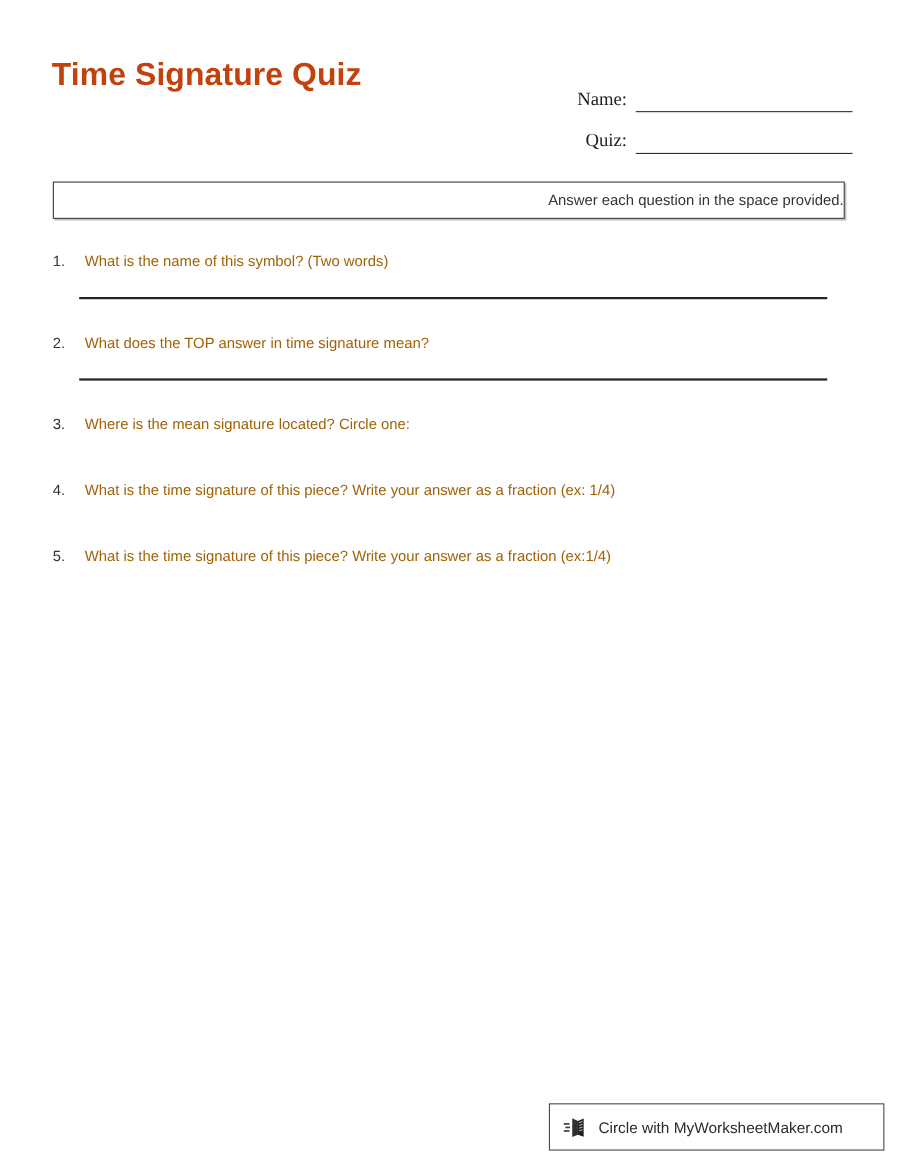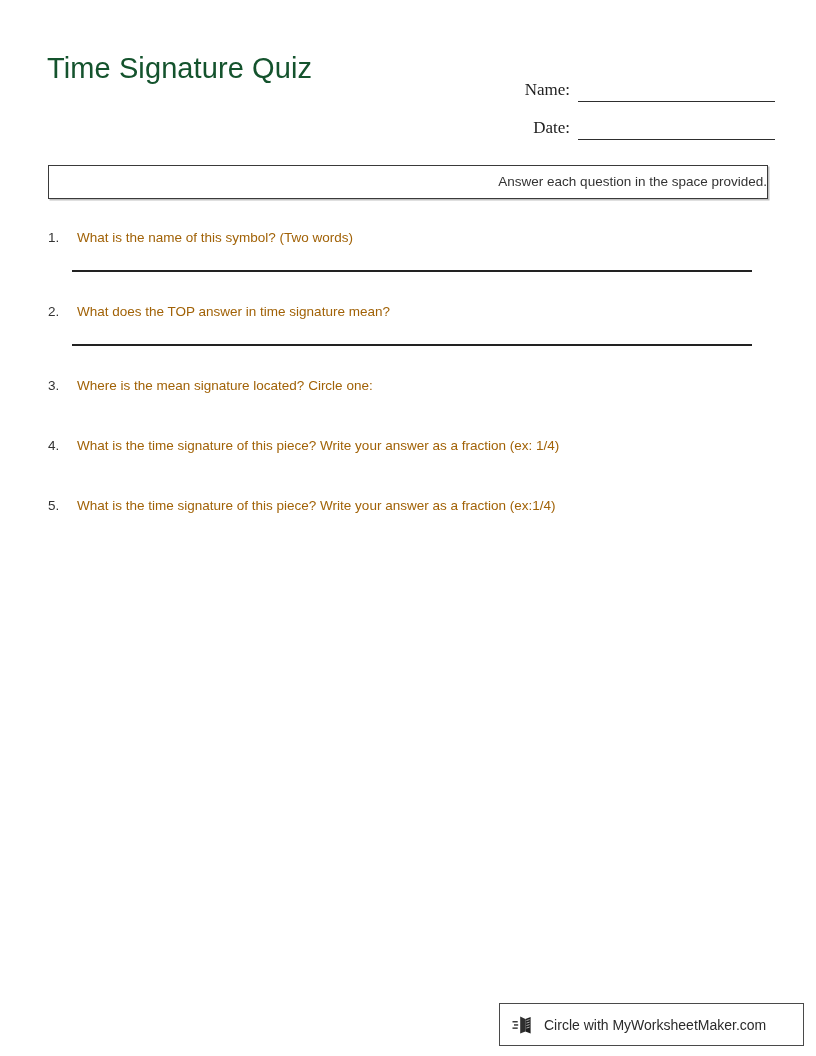--- a/index.html
+++ b/index.html
@@ -22,22 +22,22 @@
     background: #fff;
     overflow: hidden;
   }
 
   
   .worksheet-title {
     position: absolute;
     left: 47px;
     top: 50px;
     font-size: 29px;
-    font-weight: 400;
-    color: #14532d;
+    font-weight: 700;
+    color: #c2410c;
     letter-spacing: 0.1px;
     white-space: nowrap;
     line-height: 36px;
   }
 
   .name-date-block {
     position: absolute;
     left: 500px;
     top: 64px;
     width: 275px;
@@ -151,21 +151,21 @@
 <div class="page">
 
   <div class="worksheet-title">Time Signature Quiz</div>
 
   <div class="name-date-block">
     <div class="field-row">
       <span class="field-label">Name:</span>
       <span class="field-rule"></span>
     </div>
     <div class="field-row">
-      <span class="field-label">Date:</span>
+      <span class="field-label">Quiz:</span>
       <span class="field-rule"></span>
     </div>
   </div>
 
   <div class="instruction-box">
     <span class="instruction-text">Answer each question in the space provided.</span>
   </div>
 
   <div class="questions">
       <div class="question" style="margin-bottom: 30px;">

